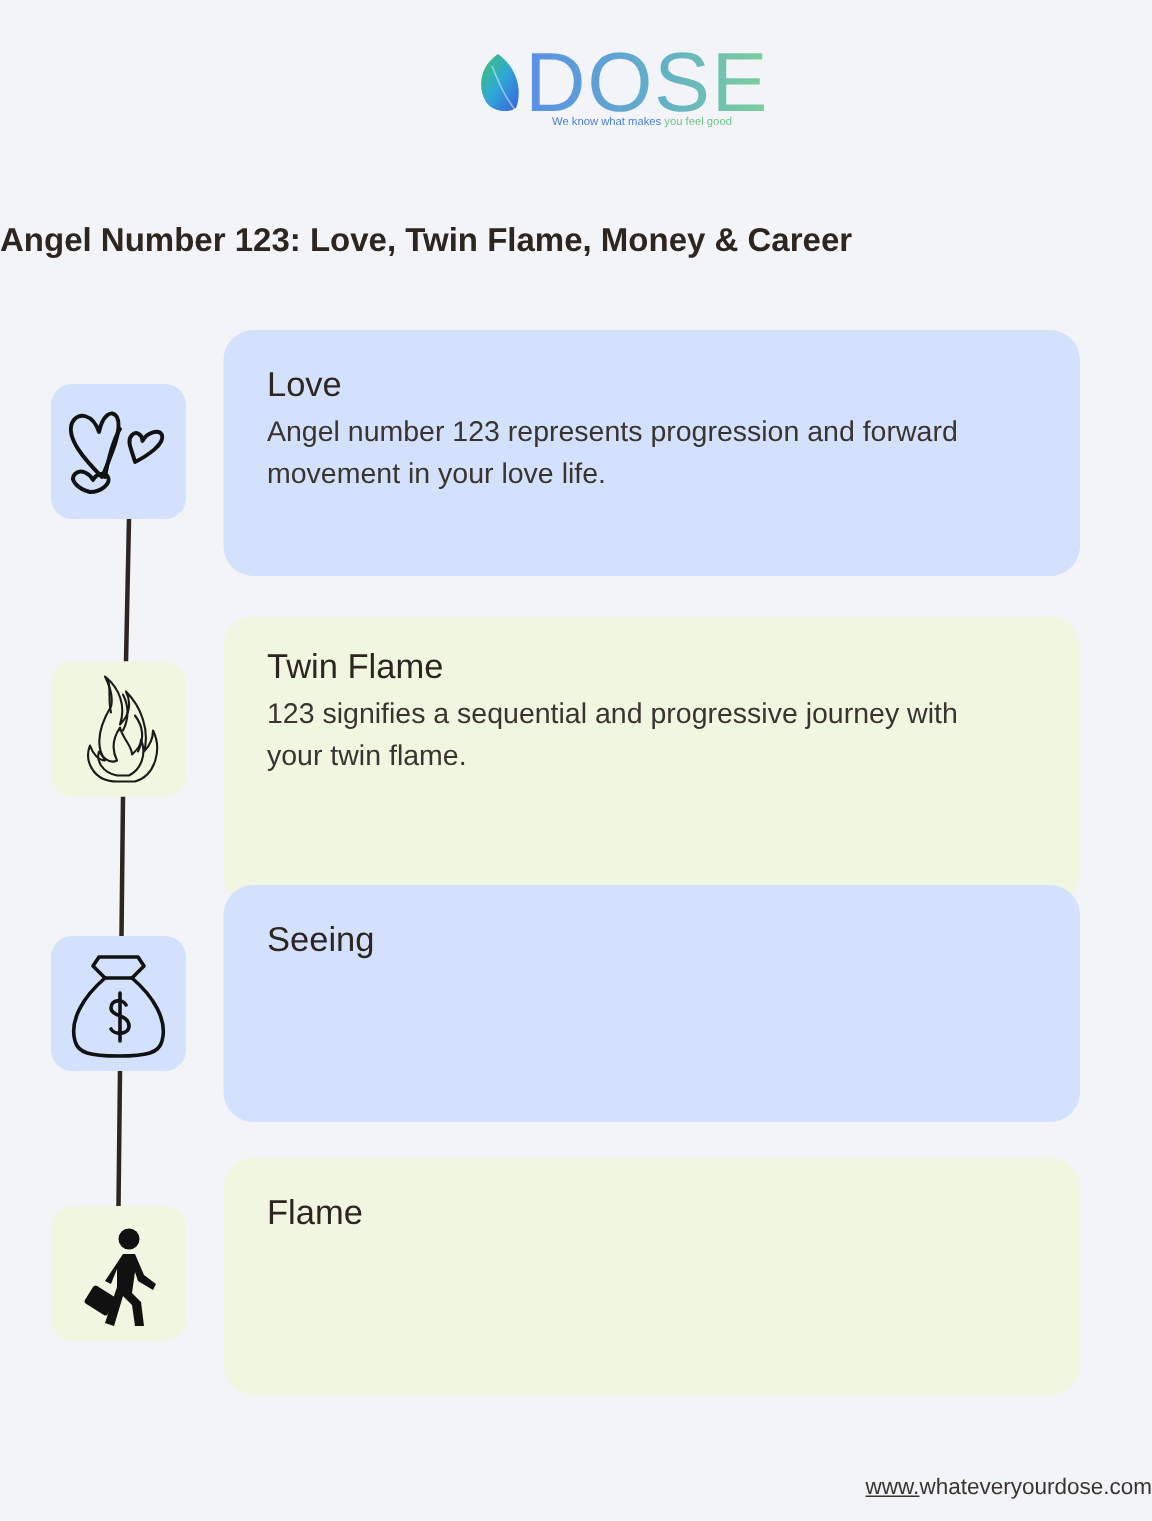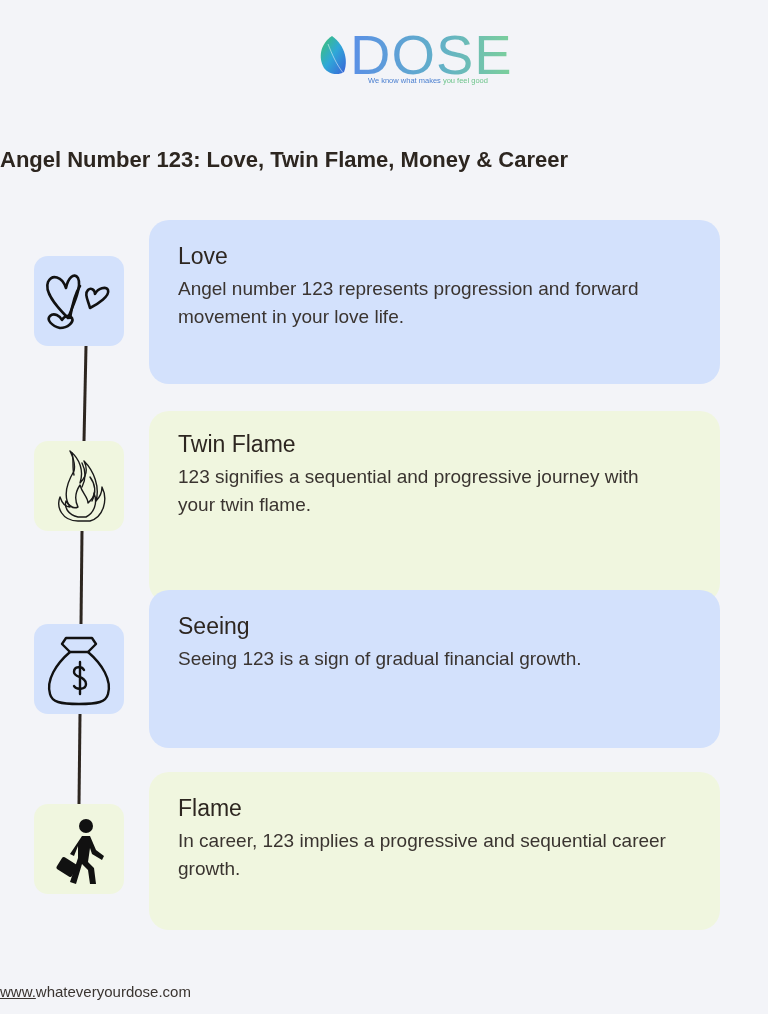--- a/index.html
+++ b/index.html
@@ -17,21 +17,21 @@
     .card { position:absolute; left:149px; width:571px; border-radius:20px; }
     .card.blue { background:#d3e1fc; }
     .card.green { background:#f0f6df; }
     .card h3 { position:absolute; left:29px; margin:0; font-size:23px; font-weight:normal; color:#2d2620; }
     .card p { position:absolute; left:29px; margin:0; width:500px; font-size:19px; line-height:28px; color:#3a3430; }
     .ibox { position:absolute; left:34px; width:90px; height:90px; border-radius:14px; }
     .ibox.blue { background:#d3e1fc; }
     .ibox.green { background:#f0f6df; }
     .ibox svg { position:absolute; left:0; top:0; width:90px; height:90px; }
     .connectors { position:absolute; left:0; top:0; width:768px; height:1014px; pointer-events:none; }
-    .footer { position:absolute; left:0; width:768px; top:983px; text-align:left; font-size:15px; color:#3a3430; }
+    .footer { position:absolute; left:0; width:768px; top:983px; text-align:right; font-size:15px; color:#3a3430; }
     .footer .u { text-decoration:underline; }
   </style>
 </head>
 <body>
 
 <div class="logo">
   <svg class="leaf" viewBox="0 0 30 44">
     <defs>
       <linearGradient id="lg" x1="0" y1="0" x2="1" y2="1">
         <stop offset="0" stop-color="#3fc46a"></stop>
@@ -84,28 +84,26 @@
 <div class="ibox blue" style="top:624px;">
   <svg viewBox="0 0 90 90" fill="none" stroke="#111" stroke-width="2.4" stroke-linecap="round" stroke-linejoin="round">
     <path d="M32 14 L58 14 L62 20 L54 28 L36 28 L28 20 Z"></path>
     <path d="M36 28 C22 40 12 56 16 70 C18 78 26 80 45 80 C64 80 72 78 74 70 C78 56 68 40 54 28"></path>
     <path d="M50 46 C48 42 40 42 40 48 C40 54 52 52 52 60 C52 66 42 66 40 62"></path>
     <line x1="46" y1="38" x2="46" y2="70"></line>
   </svg>
 </div>
 <div class="card blue" style="top:590px; height:158px;">
   <h3 style="top:23px;">Seeing</h3>
-  <p style="top:55px;">Seeing 123 is a sign of gradual financial growth.</p>
 </div>
 
 <div class="ibox green" style="top:804px;">
   <svg viewBox="0 0 90 90">
     <circle cx="52" cy="22" r="7" fill="#111"></circle>
     <path d="M48 32 L56 32 L62 46 L70 52 L68 56 L58 50 L56 44 L54 58 L60 64 L62 80 L56 80 L54 66 L48 60 L42 80 L36 78 L44 54 L44 42 L40 52 L36 50 Z" fill="#111"></path>
     <rect x="24" y="56" width="18" height="14" rx="2" transform="rotate(32 33 63)" fill="#111"></rect>
   </svg>
 </div>
 <div class="card green" style="top:772px; height:158px;">
   <h3 style="top:23px;">Flame</h3>
-  <p style="top:55px;">In career, 123 implies a progressive and sequential career growth.</p>
 </div>
 
 <div class="footer"><span class="u">www.</span><span>whateveryourdose.com</span></div>
 
 </body></html>

